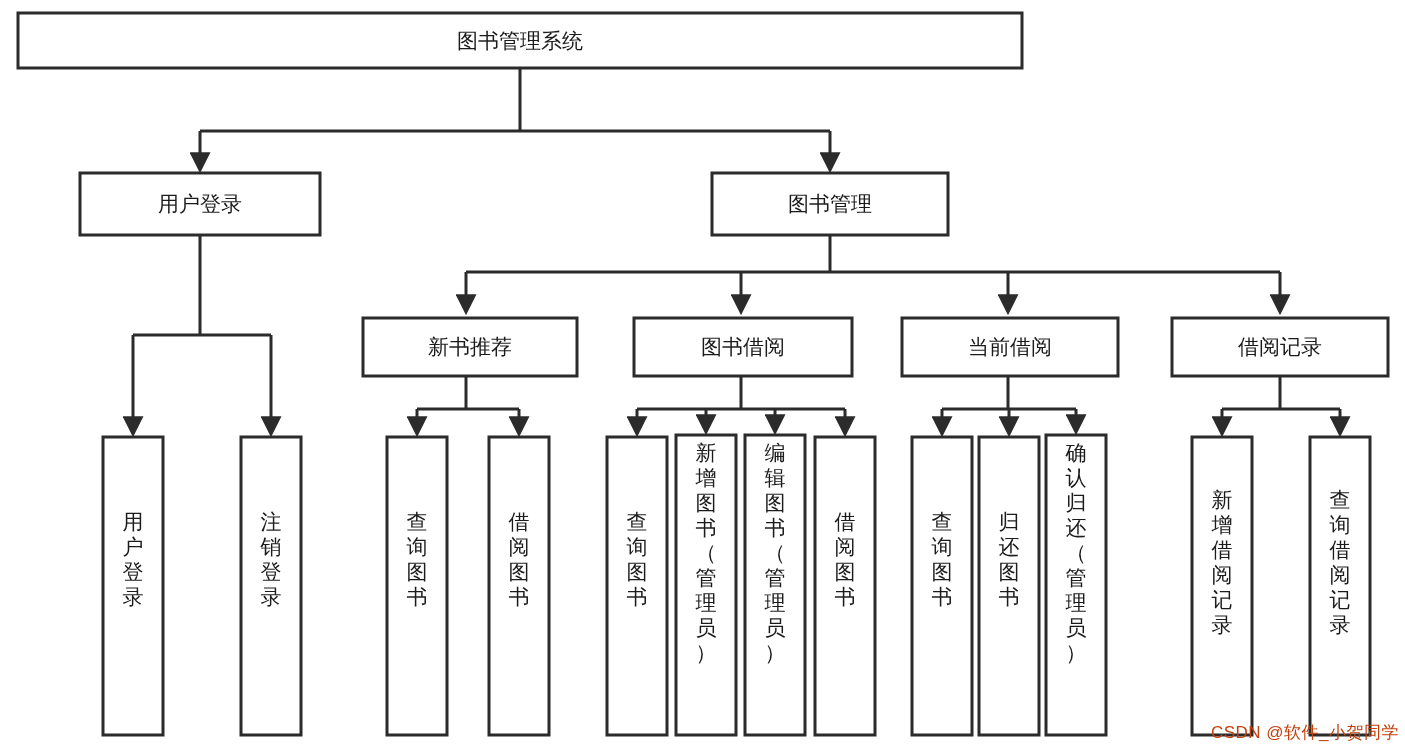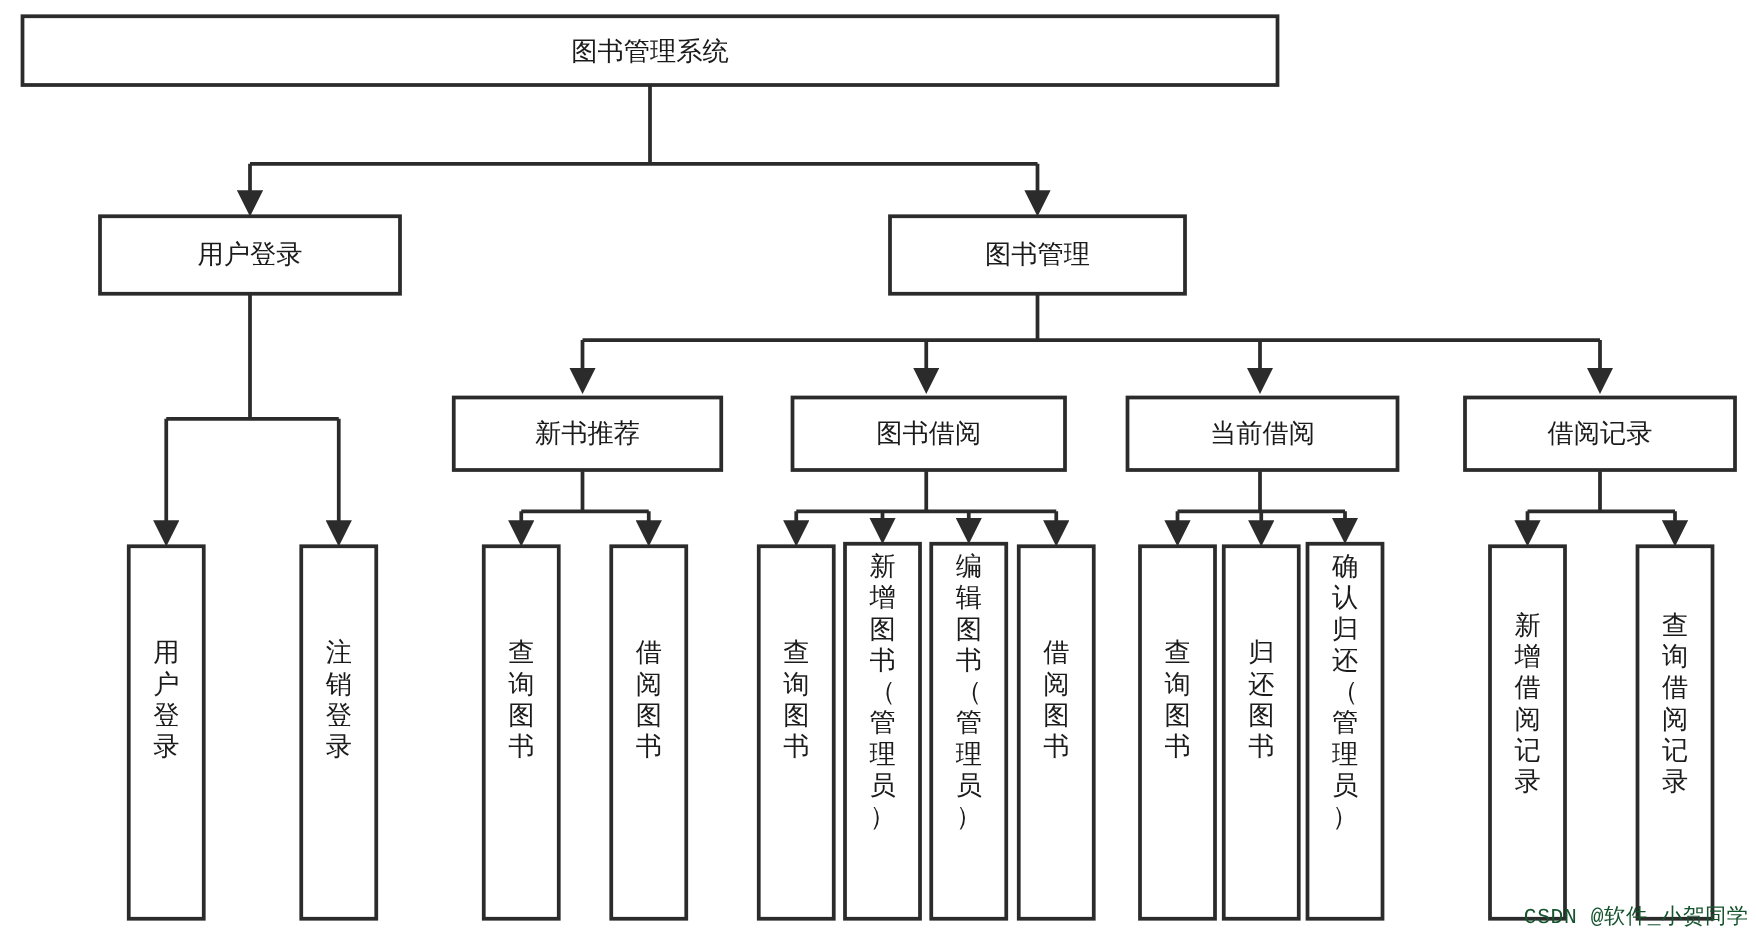--- a/index.html
+++ b/index.html
@@ -7,23 +7,23 @@
        font-family:"DejaVu Sans","Liberation Sans",sans-serif;}
   #stage{position:relative;width:1405px;height:747px;background:#fff;}
   svg#diagram{position:absolute;left:0;top:0;width:1405px;height:747px;}
   .node-rect{fill:#ffffff;stroke:#2b2b2b;stroke-width:3;}
   .link{stroke:#2b2b2b;stroke-width:3;fill:none;}
   .node-label{fill:#1b1b1b;font-family:"DejaVu Sans","Liberation Sans",sans-serif;
               font-size:21px;text-anchor:middle;dominant-baseline:middle;}
   .leaf-label{fill:#1b1b1b;font-family:"DejaVu Sans","Liberation Sans",sans-serif;
               font-size:21px;}
   .leaf-label tspan{text-anchor:middle;}
-  .watermark{position:absolute;right:6px;bottom:3px;font-size:17px;color:#14532d;
+  .watermark{position:absolute;right:6px;bottom:3px;font-size:17px;color:#c2410c;
              letter-spacing:.5px;white-space:nowrap;
-             font-family:Liberation Mono, monospace;}
+             font-family:Liberation Sans, sans-serif;}
 </style>
 </head>
 <body>
 
 <div id="stage">
 
   <svg id="diagram" viewBox="0 0 1405 747">
     <defs>
       <marker id="arrow" viewBox="0 0 12 12" refX="9" refY="6" markerWidth="7" markerHeight="7" orient="auto-start-reverse">
         <path d="M0,0 L12,6 L0,12 z" fill="#2b2b2b"></path>

